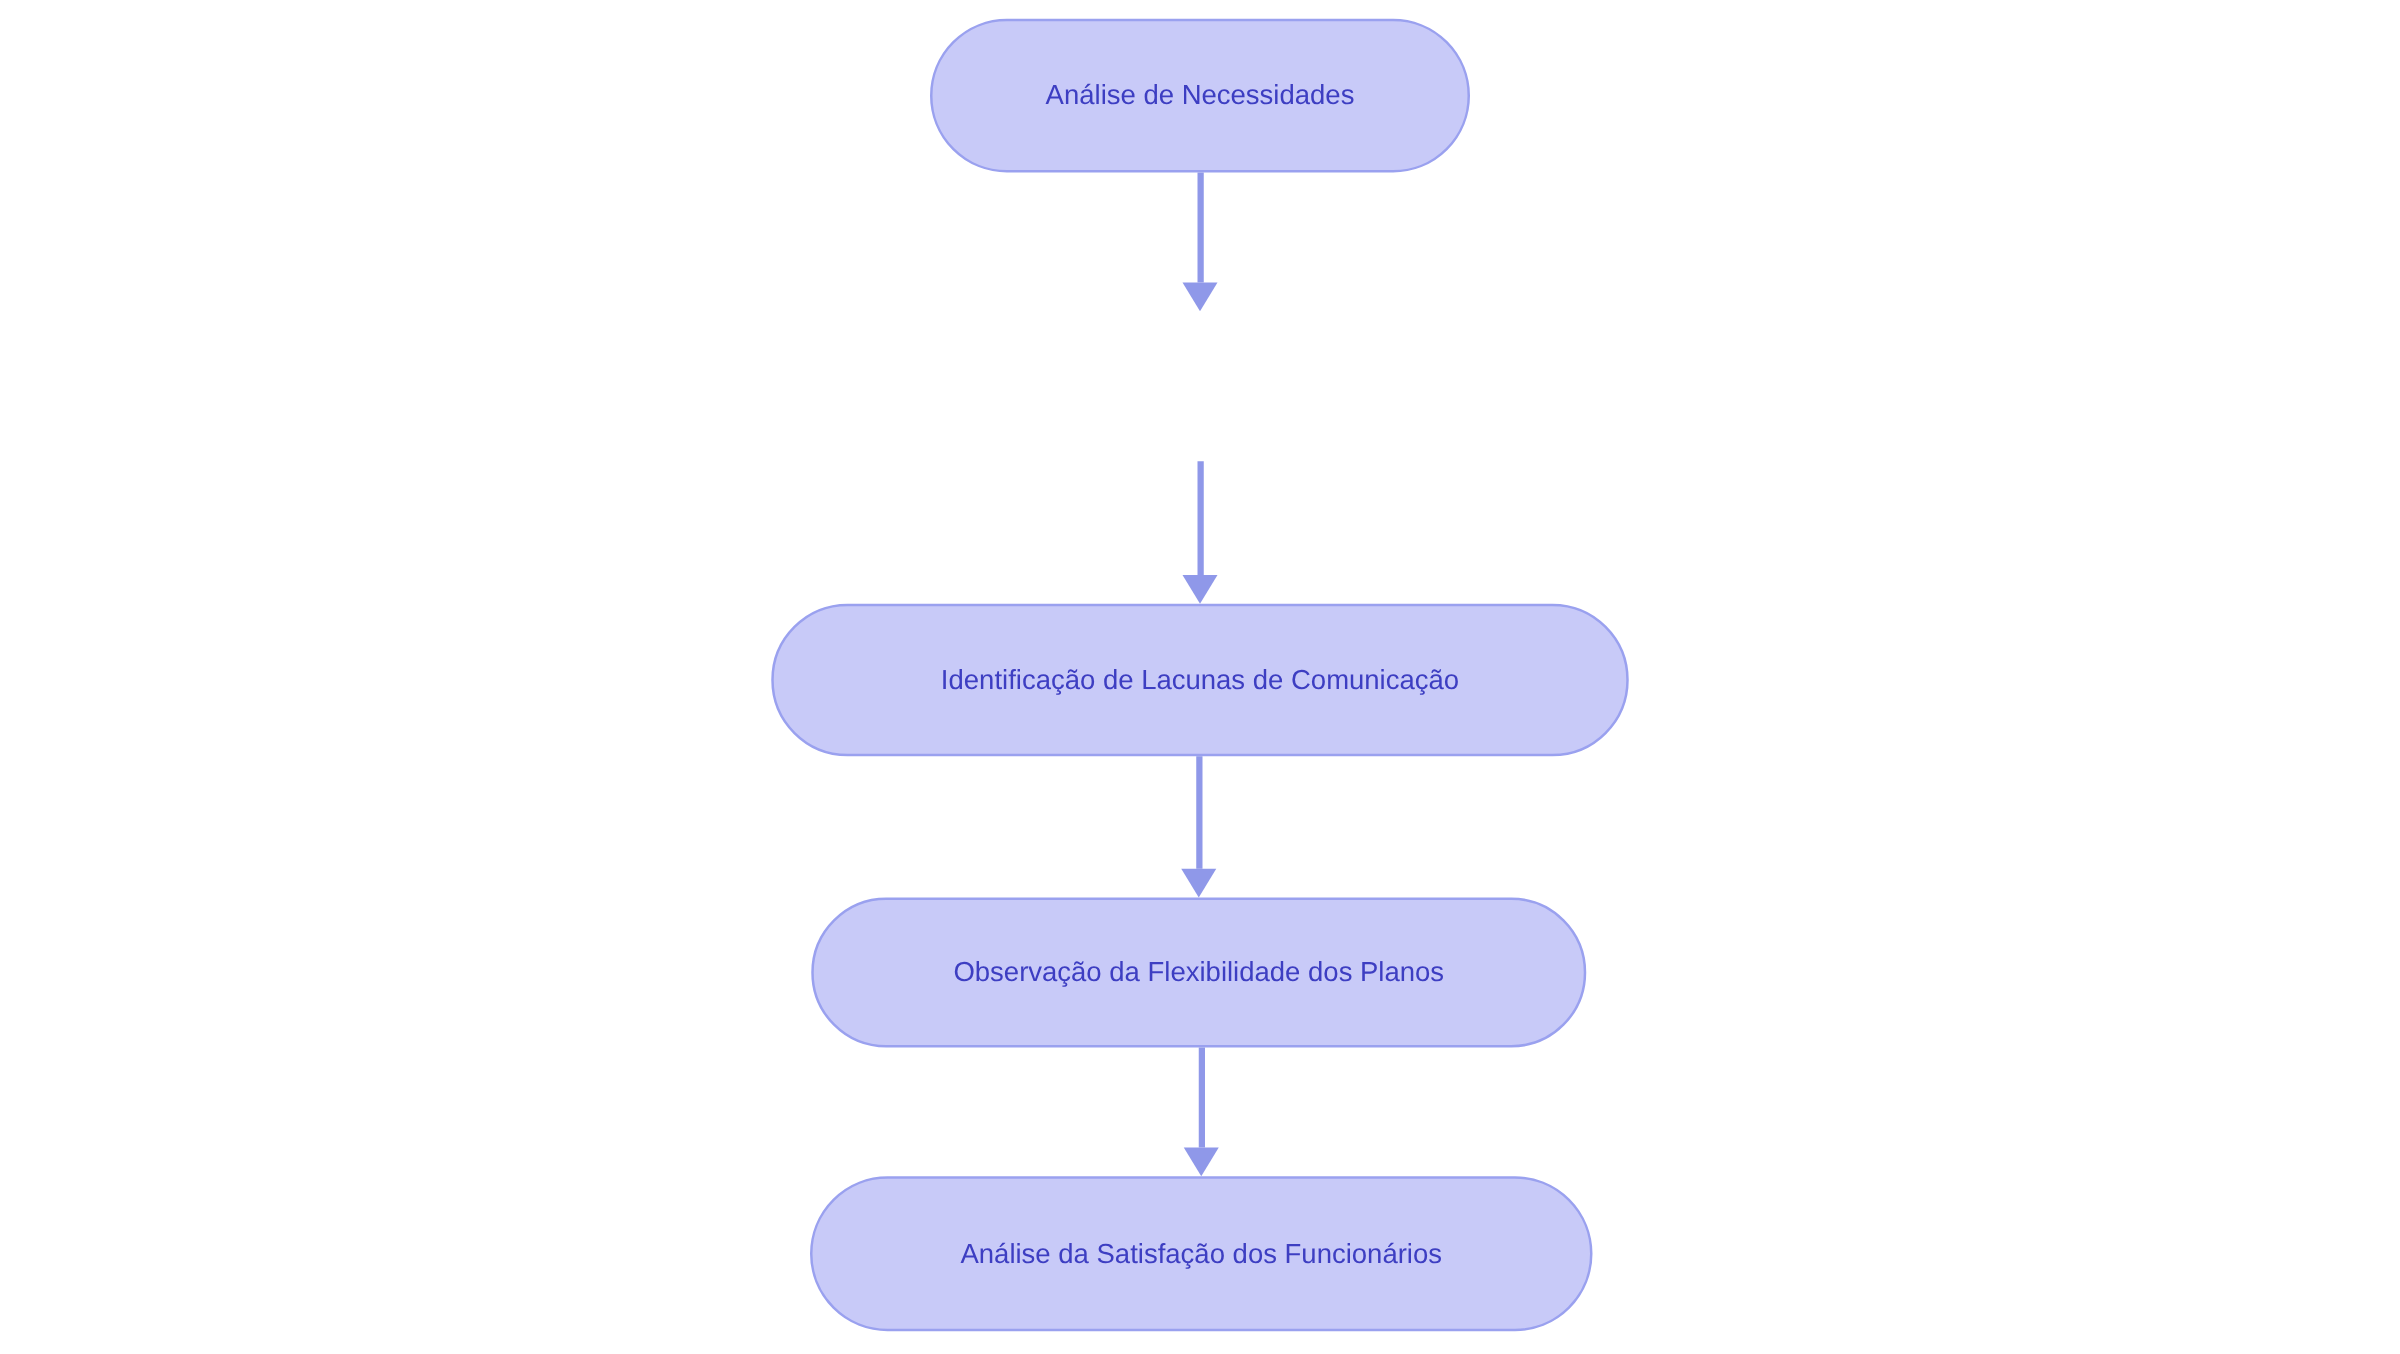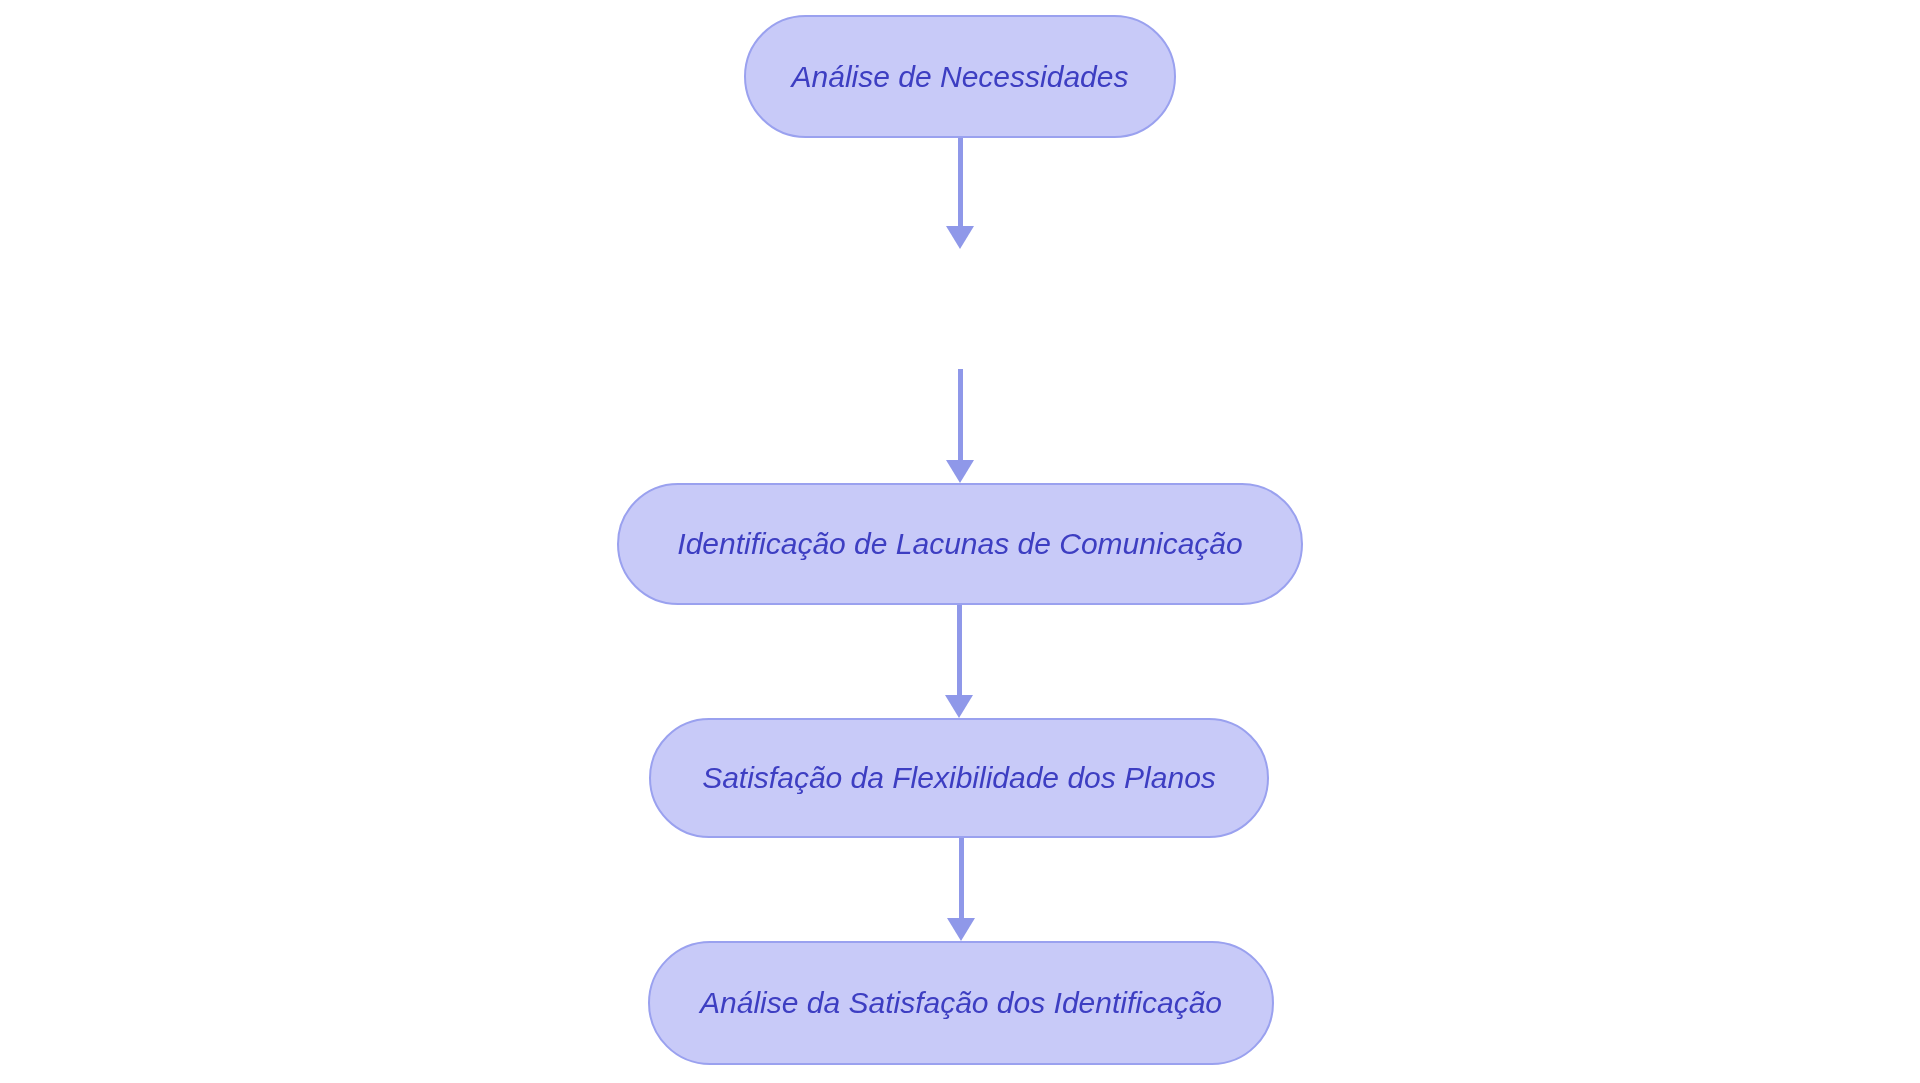--- a/index.html
+++ b/index.html
@@ -22,25 +22,24 @@
   .node{
     position:absolute;
     display:flex;
     align-items:center;
     justify-content:center;
     background:var(--node-fill);
     border:2px solid var(--node-border);
   }
   .node .label{
     color:var(--node-text);
-    font-size:30px;
+    font-size:22px;
     line-height:1.2;
     text-align:center;
     white-space:nowrap;
-    font-style:italic;
   }
   .arrow{
     position:absolute;
     display:flex;
     flex-direction:column;
     align-items:center;
   }
   .arrow .shaft{
     width:5px;
     flex:1 1 auto;
@@ -77,25 +76,25 @@
   <div class="node" style="left: 617px; top: 483px; width: 686px; height: 122px; border-radius: 61px;">
     <span class="label">Identificação de Lacunas de Comunicação</span>
   </div>
 
   <div class="arrow" style="left: 945px; top: 605px; width: 28px; height: 113px;">
     <div class="shaft"></div>
     <div class="head"></div>
   </div>
 
   <div class="node" style="left: 649px; top: 718px; width: 620px; height: 120px; border-radius: 60px;">
-    <span class="label">Satisfação da Flexibilidade dos Planos</span>
+    <span class="label">Observação da Flexibilidade dos Planos</span>
   </div>
 
   <div class="arrow" style="left: 947px; top: 838px; width: 28px; height: 103px;">
     <div class="shaft"></div>
     <div class="head"></div>
   </div>
 
   <div class="node" style="left: 648px; top: 941px; width: 626px; height: 124px; border-radius: 62px;">
-    <span class="label">Análise da Satisfação dos Identificação</span>
+    <span class="label">Análise da Satisfação dos Funcionários</span>
   </div>
 
 </div>
 
 </body></html>

